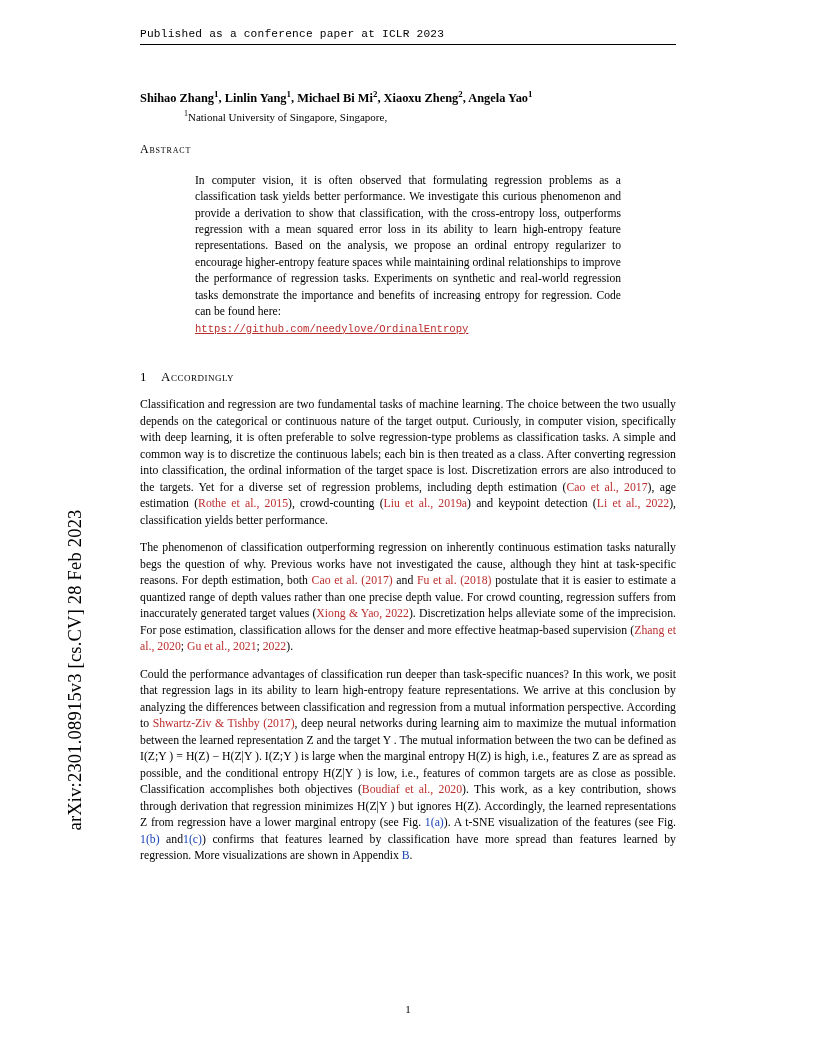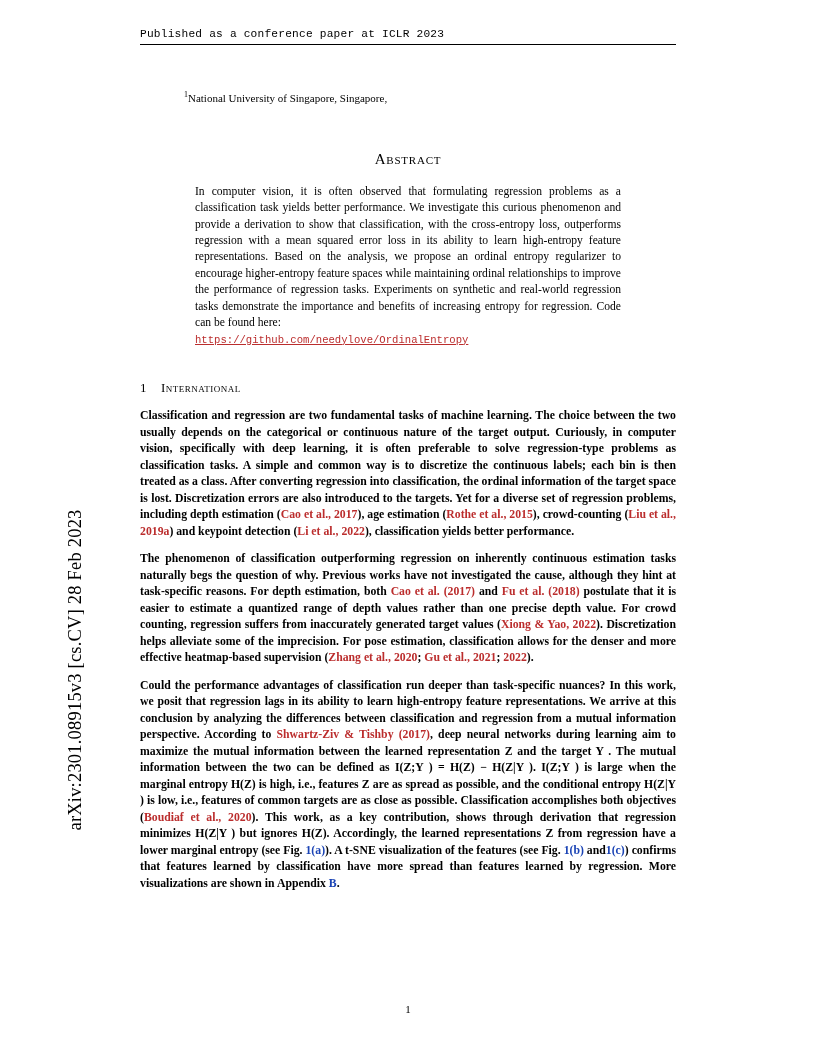--- a/index.html
+++ b/index.html
@@ -74,25 +74,25 @@
     line-height: 1.42;
     margin-left: 44px;
   }
   sup {
     font-size: 0.72em;
     vertical-align: super;
     line-height: 0;
   }
 
   .abstract-head {
-    text-align: center;
+    text-align: left;
     font-variant: small-caps;
-    font-size: 15px;
+    font-size: 12px;
     letter-spacing: 0.8px;
-    margin: 44px 0 12px 0;
+    margin: 16px 0 12px 0;
   }
   .abstract-body {
     margin: 16px 55px 0 55px;
     font-size: 11.6px;
     line-height: 1.42;
     text-align: justify;
   }
   .code-link {
     color: #bb2d2d;
     font-family: Liberation Mono, monospace;
@@ -109,21 +109,20 @@
   .section-head .num {
     font-variant: normal;
     margin-right: 14px;
   }
 
   p.body {
     font-size: 11.75px;
     line-height: 1.405;
     text-align: justify;
     margin: 0 0 11px 0;
-    font-weight: bold;
   }
 
   .cite {
     color: #bb2d2d;
   }
   .ref {
     color: #1a43b5;
   }
 
   .pagenum {
@@ -140,31 +139,34 @@
 
 <div class="page">
 
   <div class="arxiv-stamp">arXiv:2301.08915v3  [cs.CV]  28 Feb 2023</div>
 
   <div class="content">
 
     <div class="runninghead">Published as a conference paper at ICLR 2023</div>
 
 
+    <div class="authors">
+      Shihao Zhang<sup>1</sup>, Linlin Yang<sup>1</sup>, Michael Bi Mi<sup>2</sup>, Xiaoxu Zheng<sup>2</sup>, Angela Yao<sup>1</sup>
+    </div>
     <div class="affil"><sup>1</sup>National University of Singapore, Singapore,</div>
 
     <div class="abstract-head">Abstract</div>
     <div class="abstract-body">
       <span>In computer vision, it is often observed that formulating regression problems as a classification task yields better performance. We investigate this curious phenomenon and provide a derivation to show that classification, with the cross-entropy loss, outperforms regression with a mean squared error loss in its ability to learn high-entropy feature representations. Based on the analysis, we propose an ordinal entropy regularizer to encourage higher-entropy feature spaces while maintaining ordinal relationships to improve the performance of regression tasks. Experiments on synthetic and real-world regression tasks demonstrate the importance and benefits of increasing entropy for regression. Code can be found here:</span>
       <br>
       <a class="code-link" href="#">https://github.com/needylove/OrdinalEntropy</a>
     </div>
 
     <div class="section-head">
-      <span class="num">1</span><span>International</span>
+      <span class="num">1</span><span>Accordingly</span>
     </div>
 
     <p class="body">
       <span>Classification and regression are two fundamental tasks of machine learning. The choice between the two usually depends on the categorical or continuous nature of the target output. Curiously, in computer vision, specifically with deep learning, it is often preferable to solve regression-type problems as classification tasks. A simple and common way is to discretize the continuous labels; each bin is then treated as a class. After converting regression into classification, the ordinal information of the target space is lost. Discretization errors are also introduced to the targets. Yet for a diverse set of regression problems, including depth estimation (</span><span class="cite">Cao et al., 2017</span><span>), age estimation (</span><span class="cite">Rothe et al., 2015</span><span>), crowd-counting (</span><span class="cite">Liu et al., 2019a</span><span>) and keypoint detection (</span><span class="cite">Li et al., 2022</span><span>), classification yields better performance.</span>
     </p>
 
     <p class="body">
       <span>The phenomenon of classification outperforming regression on inherently continuous estimation tasks naturally begs the question of why. Previous works have not investigated the cause, although they hint at task-specific reasons. For depth estimation, both </span><span class="cite">Cao et al. (2017)</span><span> and </span><span class="cite">Fu et al. (2018)</span><span> postulate that it is easier to estimate a quantized range of depth values rather than one precise depth value. For crowd counting, regression suffers from inaccurately generated target values (</span><span class="cite">Xiong &amp; Yao, 2022</span><span>). Discretization helps alleviate some of the imprecision. For pose estimation, classification allows for the denser and more effective heatmap-based supervision (</span><span class="cite">Zhang et al., 2020</span><span>; </span><span class="cite">Gu et al., 2021</span><span>; </span><span class="cite">2022</span><span>).</span>
     </p>
 

